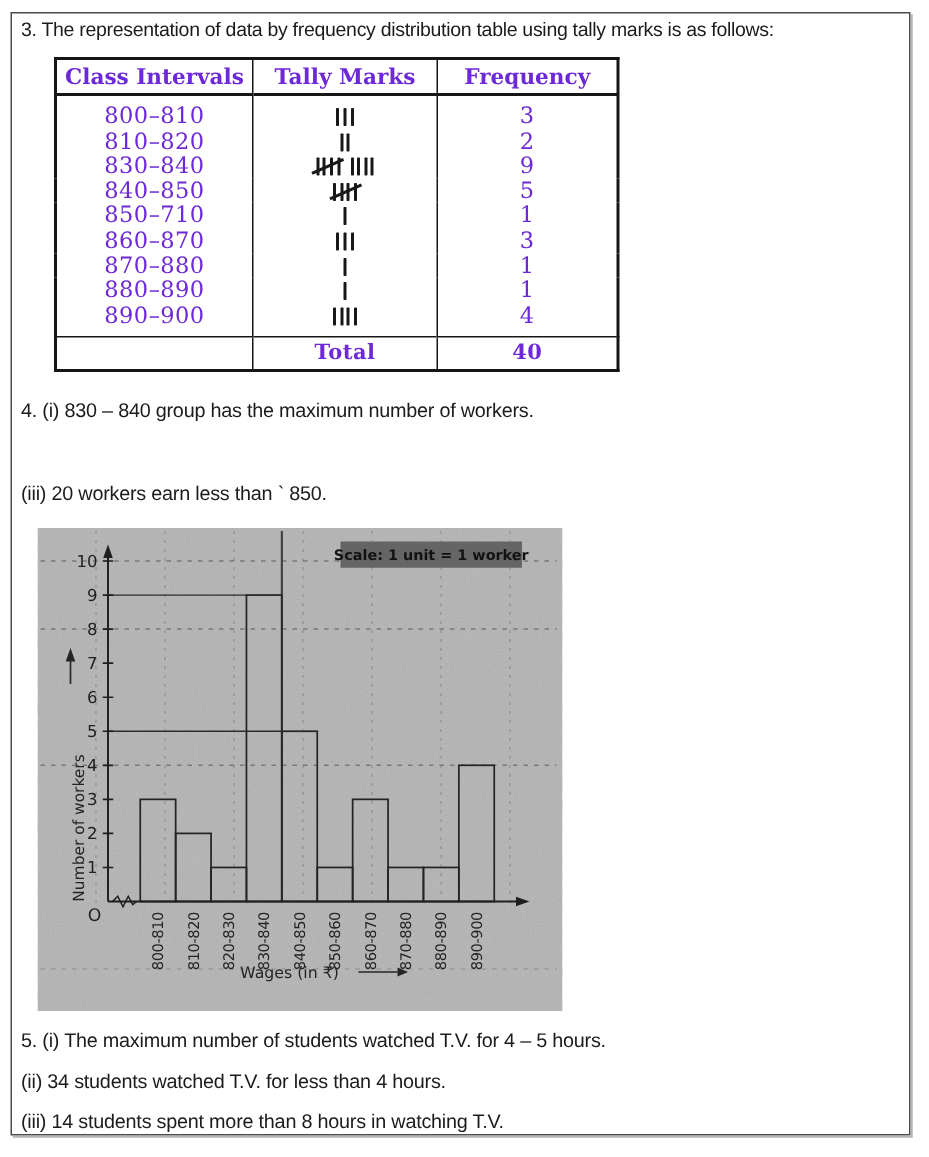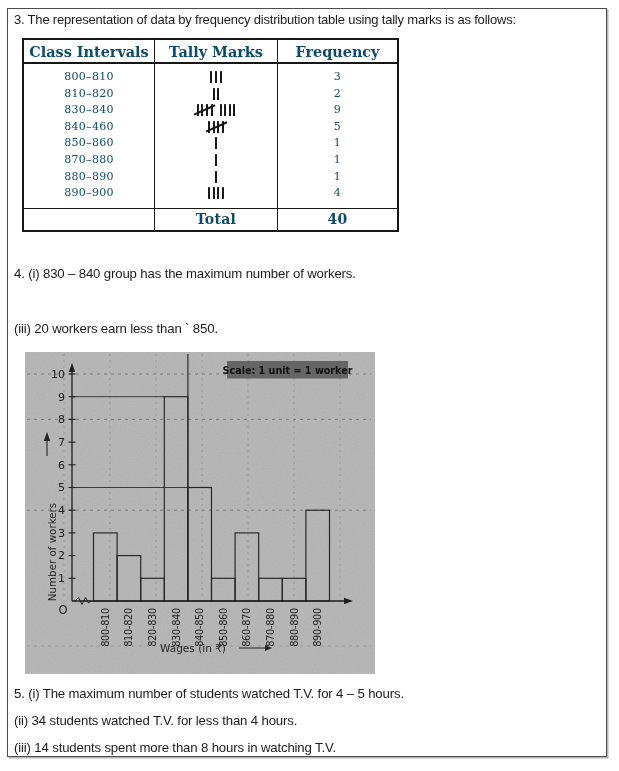--- a/index.html
+++ b/index.html
@@ -1,24 +1,24 @@
 <!DOCTYPE html>
 <html><head>
 <meta charset="utf-8">
 <style>
   html,body{margin:0;padding:0;background:#fff;}
   body{width:619px;height:771px;position:relative;font-family:"Liberation Sans",sans-serif;color:#1b1b1b;overflow:hidden;}
   .page{position:absolute;inset:0;background:#fff;}
   .frame{position:absolute;left:7px;top:8px;width:598px;height:747px;border:1.5px solid #4c4c4c;box-shadow:1.5px 1.5px 0 #b5b5b5;}
   .heading{position:absolute;left:14px;top:12px;font-size:13px;letter-spacing:-0.2px;white-space:nowrap;}
   
-  .freq-table{position:absolute;left:22px;top:38px;border-collapse:collapse;border:2px solid #161616;font-family:"DejaVu Serif","Liberation Serif",serif;color:#0c4a6e;table-layout:fixed;}
+  .freq-table{position:absolute;left:36px;top:38px;border-collapse:collapse;border:2px solid #161616;font-family:"DejaVu Serif","Liberation Serif",serif;color:#6d28d9;table-layout:fixed;}
   .freq-table th{border-bottom:2px solid #161616;font-size:14.4px;font-weight:bold;height:22px;text-align:center;padding:0 4px;}
   .freq-table .w1{width:122px}.freq-table .w2{width:114px}.freq-table .w3{width:111px}
-  .freq-table td{font-size:11px;text-align:center;height:16.6px;line-height:16.6px;padding:0;letter-spacing:.3px;}
+  .freq-table td{font-size:15px;text-align:center;height:16.6px;line-height:16.6px;padding:0;letter-spacing:.3px;}
   .freq-table .sep{border-right:1.6px solid #161616;}
   .freq-table tbody tr:first-child td{padding-top:5px;}
   .freq-table tbody tr:last-child td{padding-bottom:6px;margin-top:16px;}
   .freq-table tfoot td{border-top:1.6px solid #161616;height:21px;line-height:21px;font-size:14px;font-weight:600;}
   
   .tg{display:inline-flex;align-items:center;gap:5px;vertical-align:middle;}
   .t5,.ts{display:inline-flex;gap:2.6px;position:relative;padding:0 1px;}
   .tg i{display:inline-block;width:2px;height:12px;background:#181818;border-radius:.5px;}
   .t5::after{content:"";position:absolute;left:-2.5px;right:-2.5px;top:5px;height:1.9px;background:#181818;transform:rotate(-24deg);}
   
@@ -80,39 +80,50 @@
               <span class="ts">
                 <i></i>
                 <i></i>
                 <i></i>
                 <i></i>
               </span>
             </span></td>
           <td>9</td>
         </tr>
         <tr>
-          <td class="sep">840–460</td>
+          <td class="sep">840–850</td>
           <td class="sep"><span class="tg">
               <span class="t5">
                 <i></i>
                 <i></i>
                 <i></i>
                 <i></i>
               </span>
             </span></td>
           <td>5</td>
         </tr>
         <tr>
-          <td class="sep">850–860</td>
+          <td class="sep">850–710</td>
           <td class="sep"><span class="tg">
               <span class="ts">
                 <i></i>
               </span>
             </span></td>
           <td>1</td>
+        </tr>
+        <tr>
+          <td class="sep">860–870</td>
+          <td class="sep"><span class="tg">
+              <span class="ts">
+                <i></i>
+                <i></i>
+                <i></i>
+              </span>
+            </span></td>
+          <td>3</td>
         </tr>
         <tr>
           <td class="sep">870–880</td>
           <td class="sep"><span class="tg">
               <span class="ts">
                 <i></i>
               </span>
             </span></td>
           <td>1</td>
         </tr>

